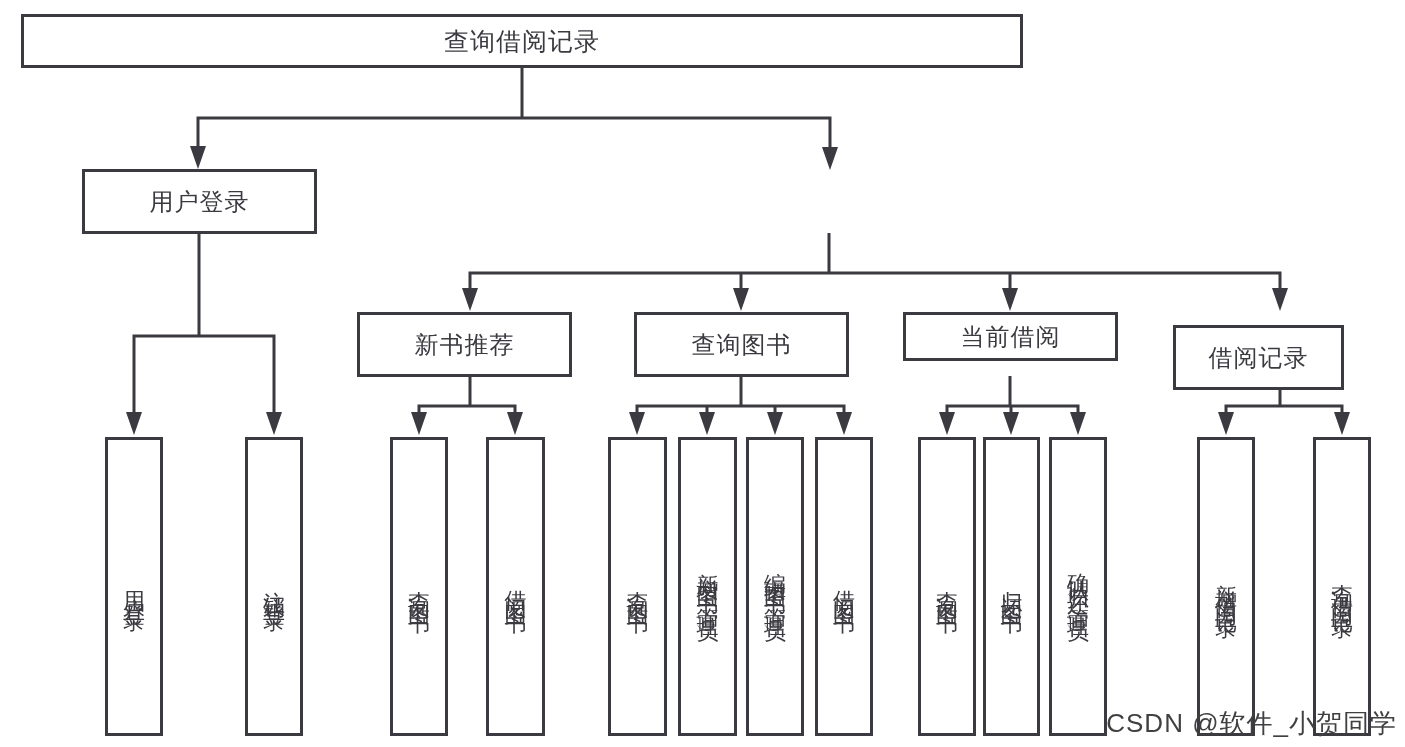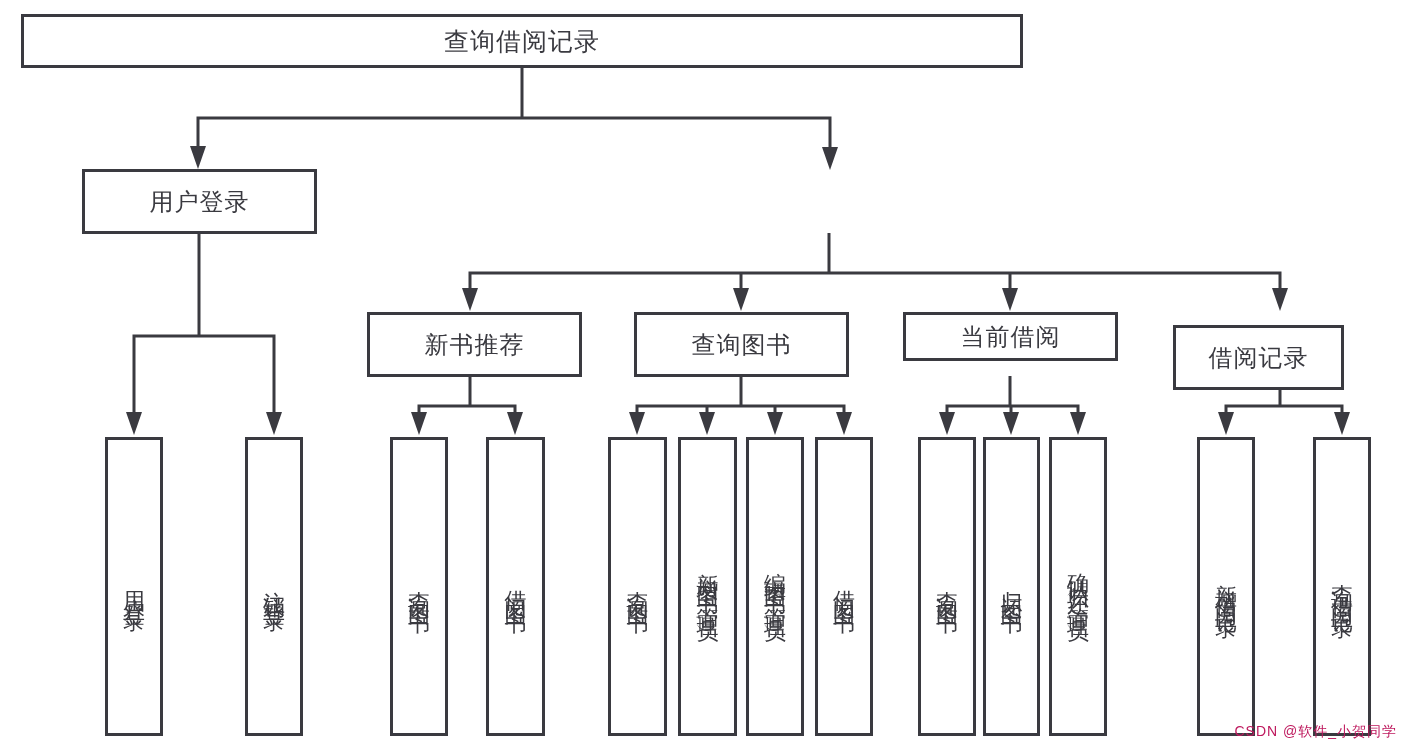--- a/index.html
+++ b/index.html
@@ -12,21 +12,21 @@
     position:absolute;box-sizing:border-box;border:3px solid #3a3a40;background:#ffffff;
     display:flex;align-items:center;justify-content:center;text-align:center;
   }
   .hlabel{font-size:24px;letter-spacing:1px;}
   .rootlabel{font-size:25px;letter-spacing:1px;}
   .v span{
     writing-mode:vertical-rl;text-orientation:mixed;
     font-size:22px;line-height:1;letter-spacing:7px;
   }
   .watermark{
-    position:absolute;right:8px;bottom:6px;font-size:14px;color:#be185d;
+    position:absolute;right:8px;bottom:6px;font-size:26px;color:#404040;
     letter-spacing:1px;white-space:nowrap;
   }
 </style>
 </head>
 <body>
 
 <div class="stage">
 
   <svg class="lines" viewBox="0 0 1405 747">
     <g stroke="#3a3a40" stroke-width="3" fill="none">
@@ -79,21 +79,21 @@
       <polygon points="1070,412 1086,412 1078,435"></polygon>
       <polygon points="1218,412 1234,412 1226,435"></polygon>
       <polygon points="1334,412 1350,412 1342,435"></polygon>
     </g>
   </svg>
 
   <div class="node rootlabel" style="left:21px;top:14px;width:1002px;height:54px">查询借阅记录</div>
 
   <div class="node hlabel" style="left:82px;top:169px;width:235px;height:65px">用户登录</div>
 
-  <div class="node hlabel" style="left:367px;top:312px;width:215px;height:65px">新书推荐</div>
+  <div class="node hlabel" style="left:357px;top:312px;width:215px;height:65px">新书推荐</div>
   <div class="node hlabel" style="left:634px;top:312px;width:215px;height:65px">查询图书</div>
   <div class="node hlabel" style="left:903px;top:312px;width:215px;height:49px">当前借阅</div>
   <div class="node hlabel" style="left:1173px;top:325px;width:171px;height:65px">借阅记录</div>
 
   <div class="node v" style="left:105px;top:437px;width:58px;height:299px">
     <span>用户登录</span>
     </div>
   <div class="node v" style="left:245px;top:437px;width:58px;height:299px">
     <span>注销登录</span>
     </div>

